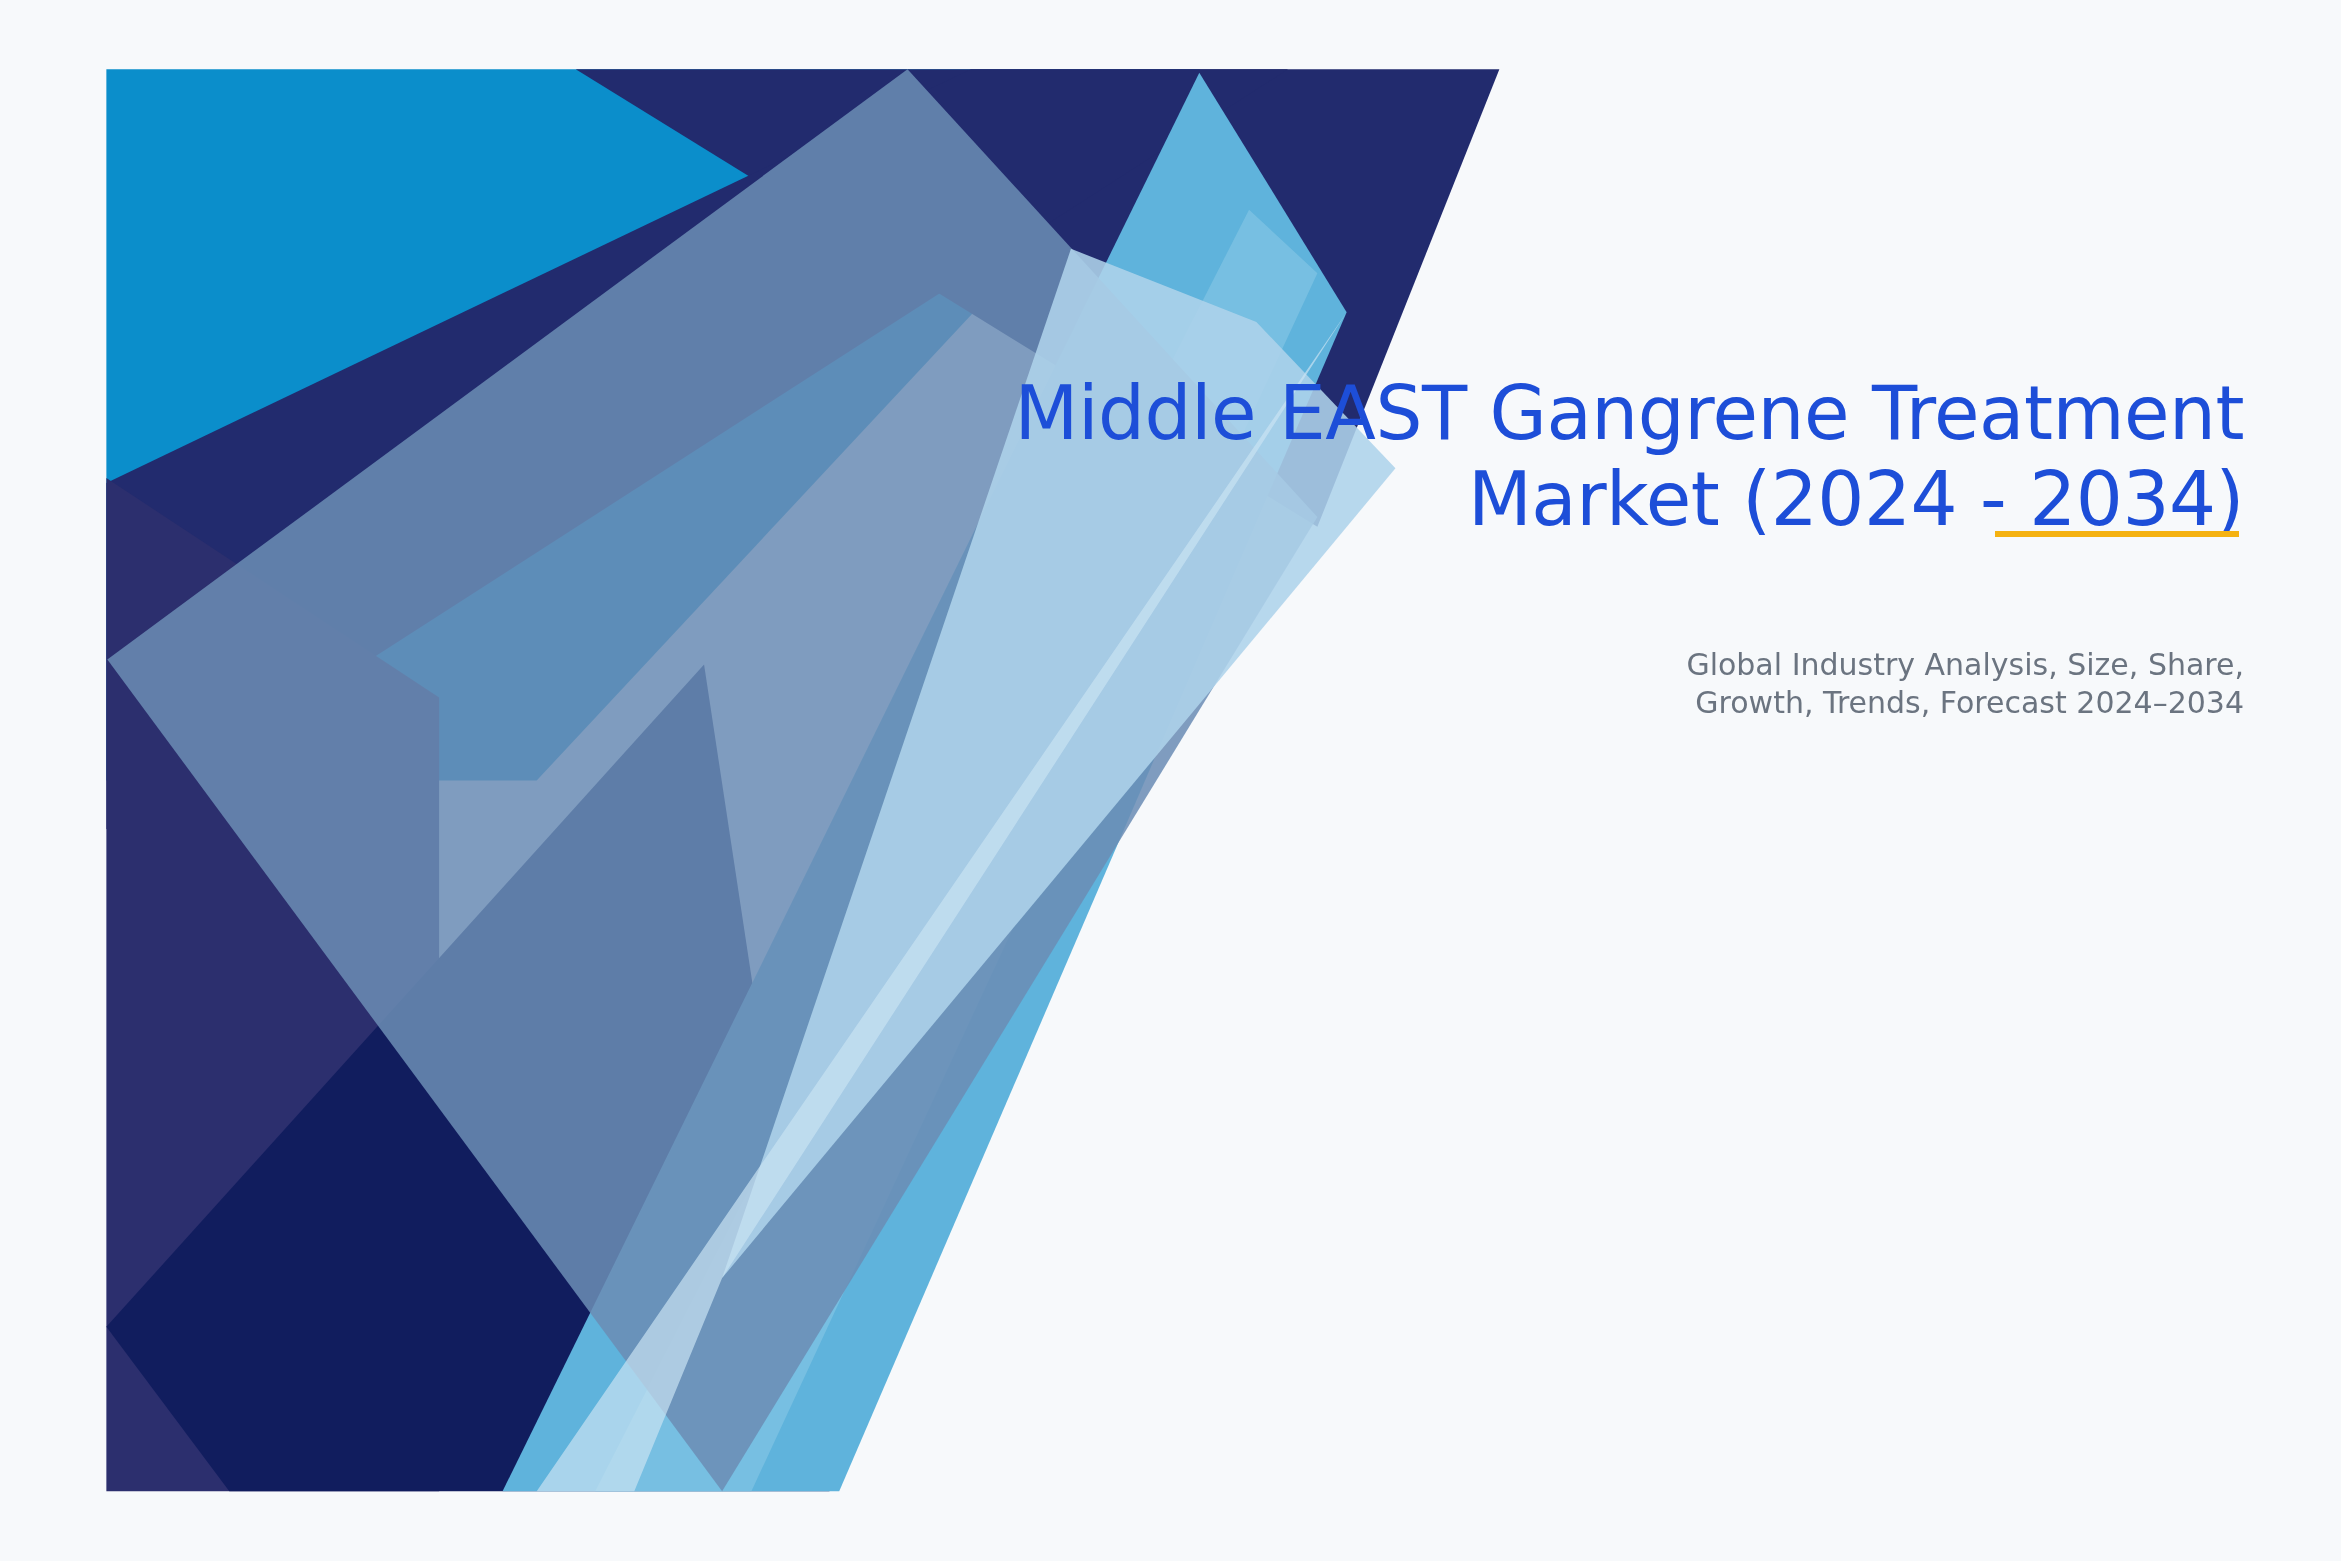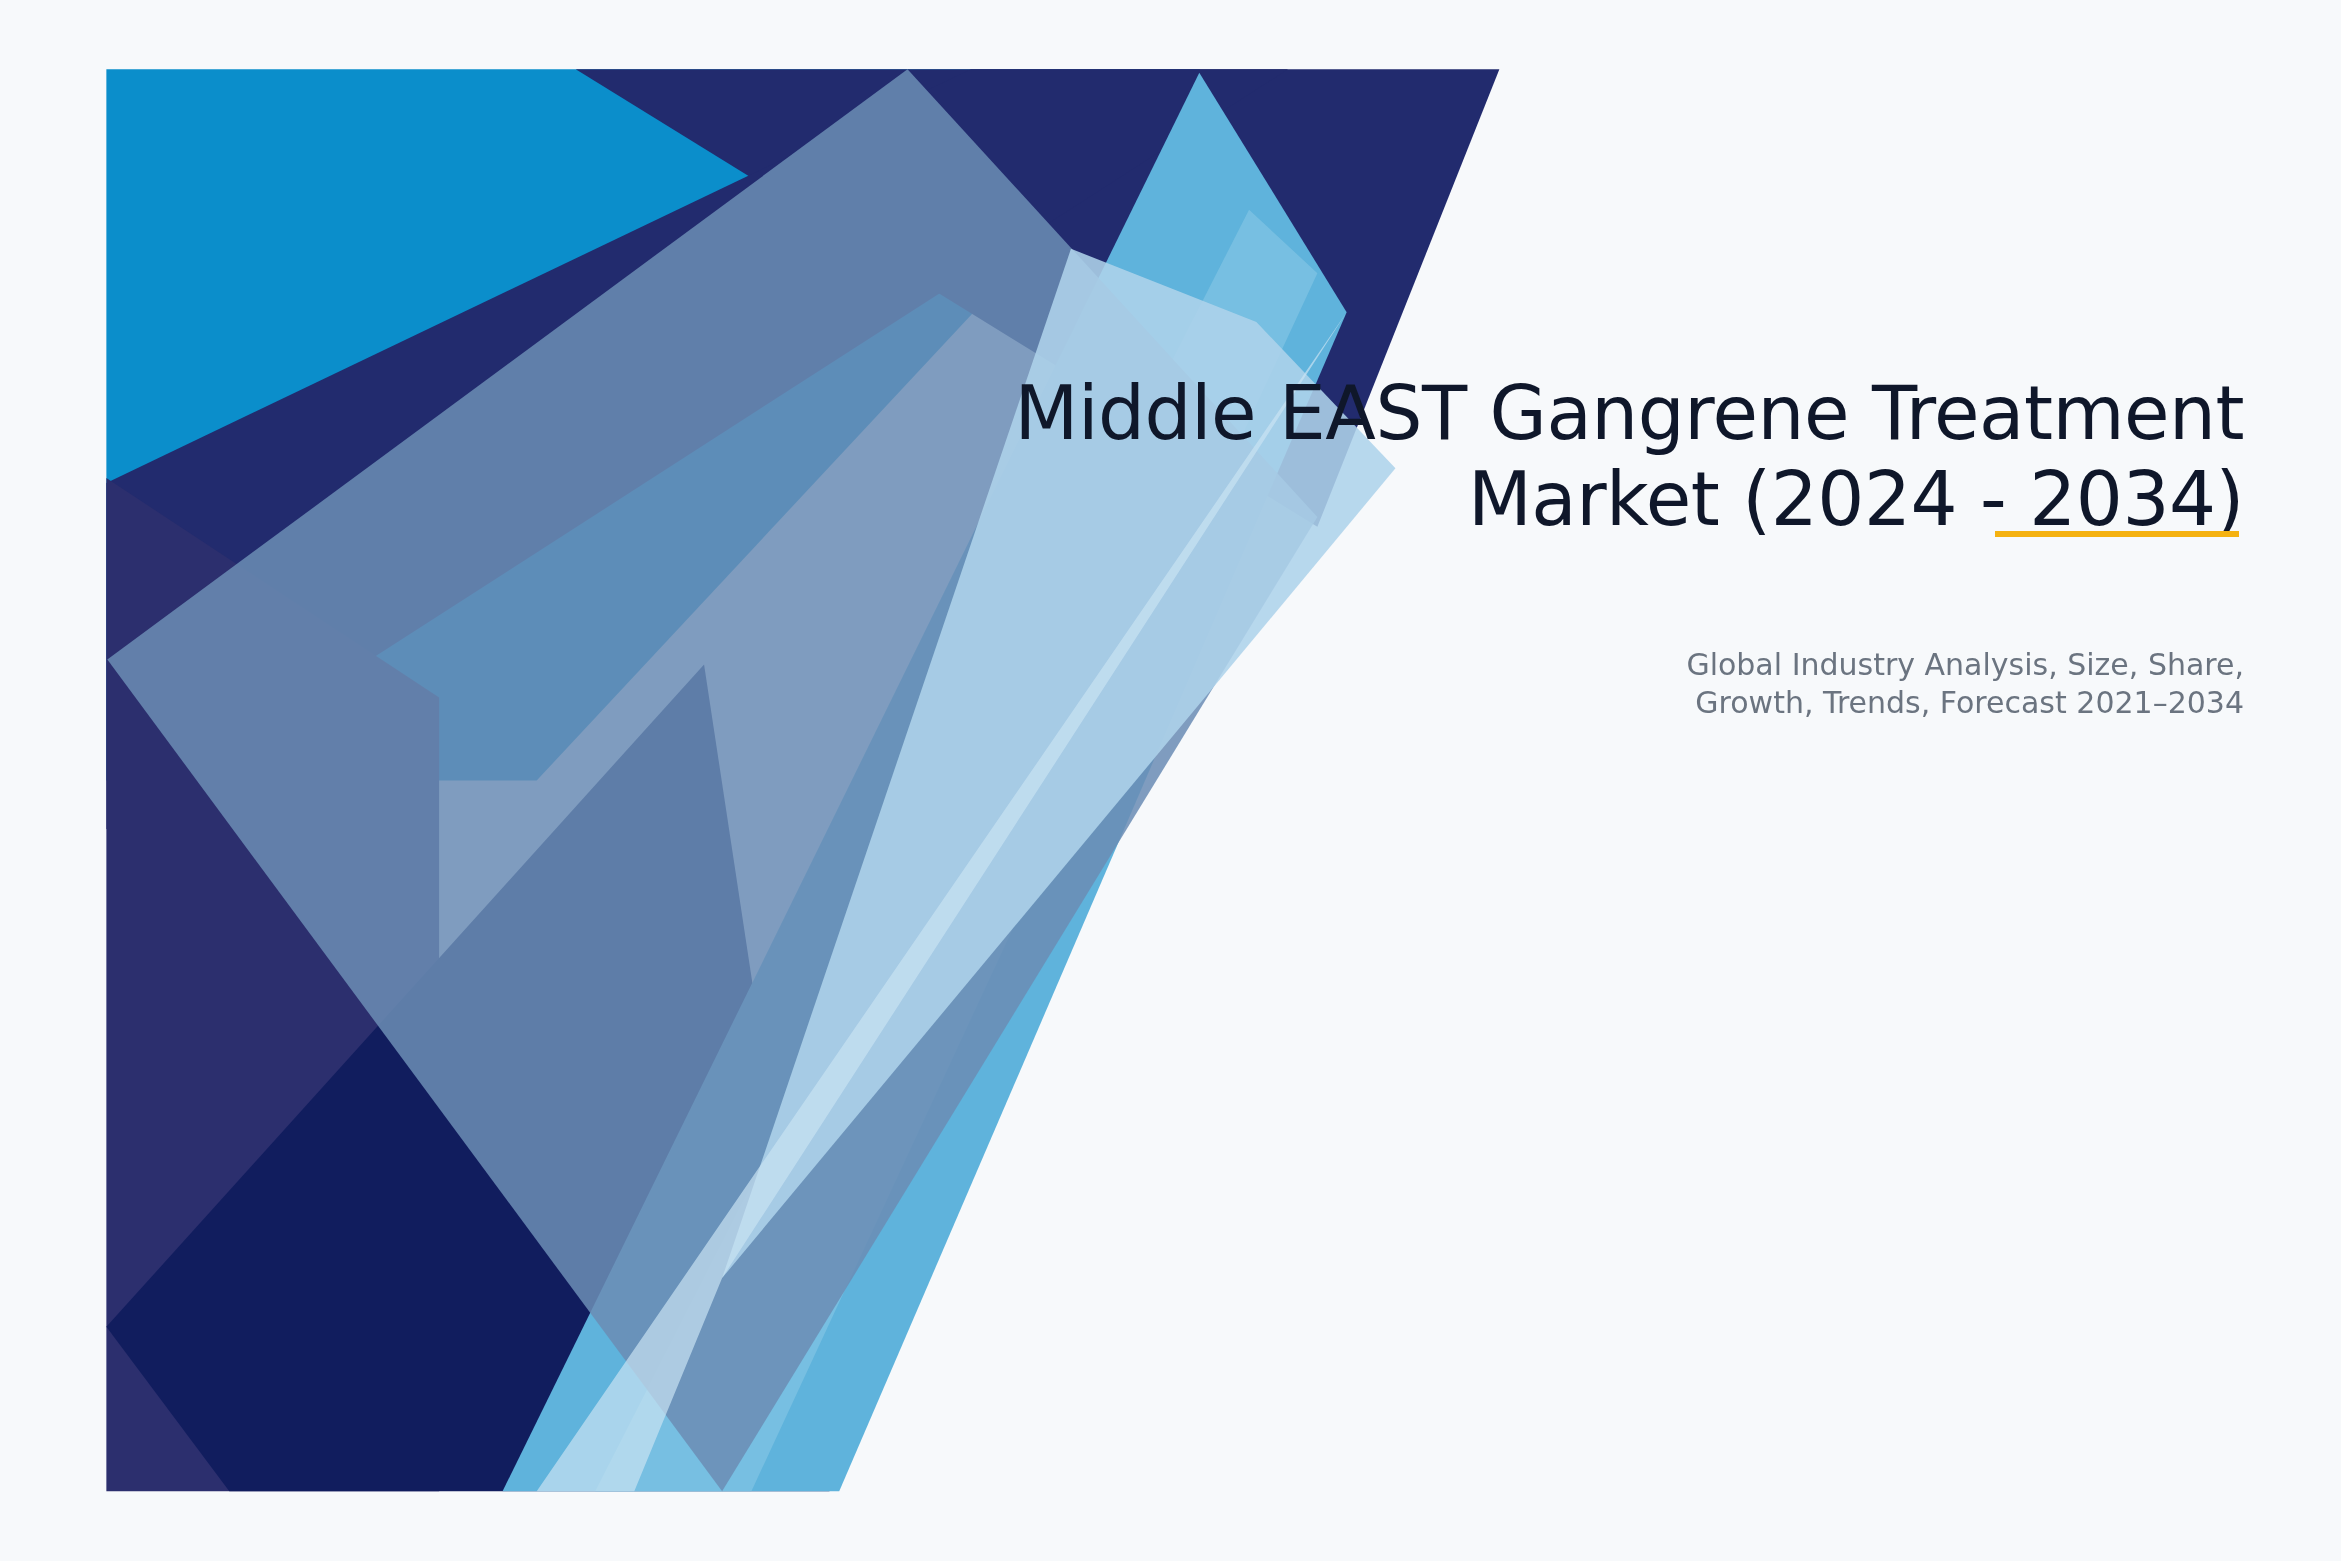--- a/index.html
+++ b/index.html
@@ -39,21 +39,21 @@
     text-align: right;
   }
 
   .cover-title {
     margin: 0;
     font-family: "DejaVu Sans", "Liberation Sans", sans-serif;
     font-weight: 400;
     font-size: 74px;
     line-height: 1.16;
     letter-spacing: -0.5px;
-    color: #0f172a;
+    color: #1d4ed8;
     white-space: pre-line;
   }
 
   .title-underline {
     position: absolute;
     left: 1995px;
     top: 531px;
     width: 244px;
     height: 6.3px;
     background: #f5b211;
@@ -103,16 +103,16 @@
   </svg>
 
   <div class="text-block">
     <h1 class="cover-title">Middle EAST Gangrene Treatment
 Market (2024 - 2034)</h1>
   </div>
 
   <div class="title-underline"></div>
 
   <p class="cover-subtitle">Global Industry Analysis, Size, Share,
-Growth, Trends, Forecast 2021–2034</p>
+Growth, Trends, Forecast 2024–2034</p>
 
 </div>
 
 
 </body></html>

